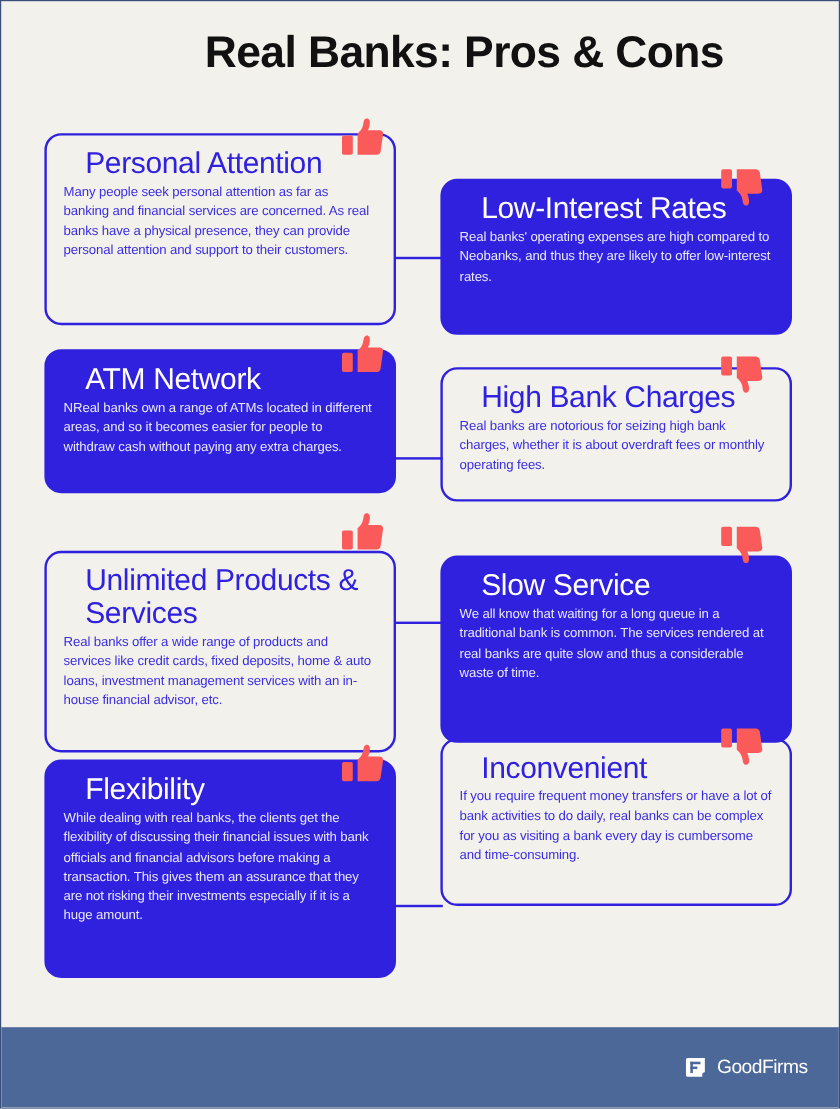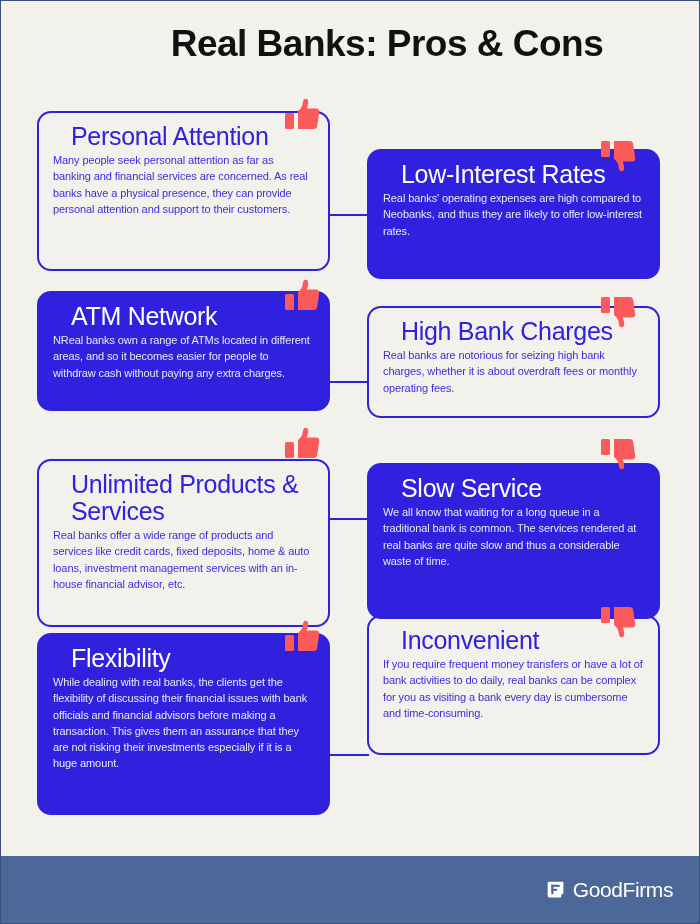--- a/index.html
+++ b/index.html
@@ -104,21 +104,21 @@
     box-sizing: border-box;
   }
   .logo-wrap {
     display: flex;
     align-items: center;
     gap: 7px;
   }
   .logo-mark { width: 21px; height: 21px; display: block; }
   .logo-text {
     color: #ffffff;
-    font-size: 21px;
+    font-size: 16px;
     letter-spacing: -0.4px;
     font-family: "Liberation Sans", sans-serif;
   }
 </style>
 </head>
 <body>
 
 <div class="page">
 
   <div class="title">Real Banks: Pros &amp; Cons</div>

